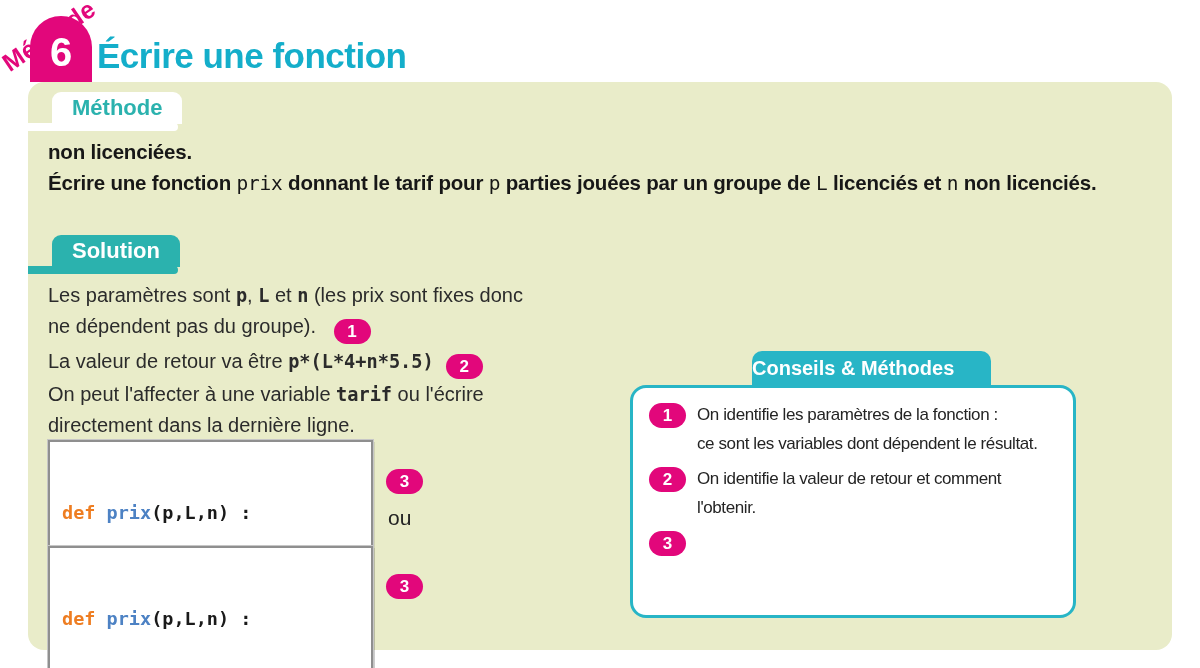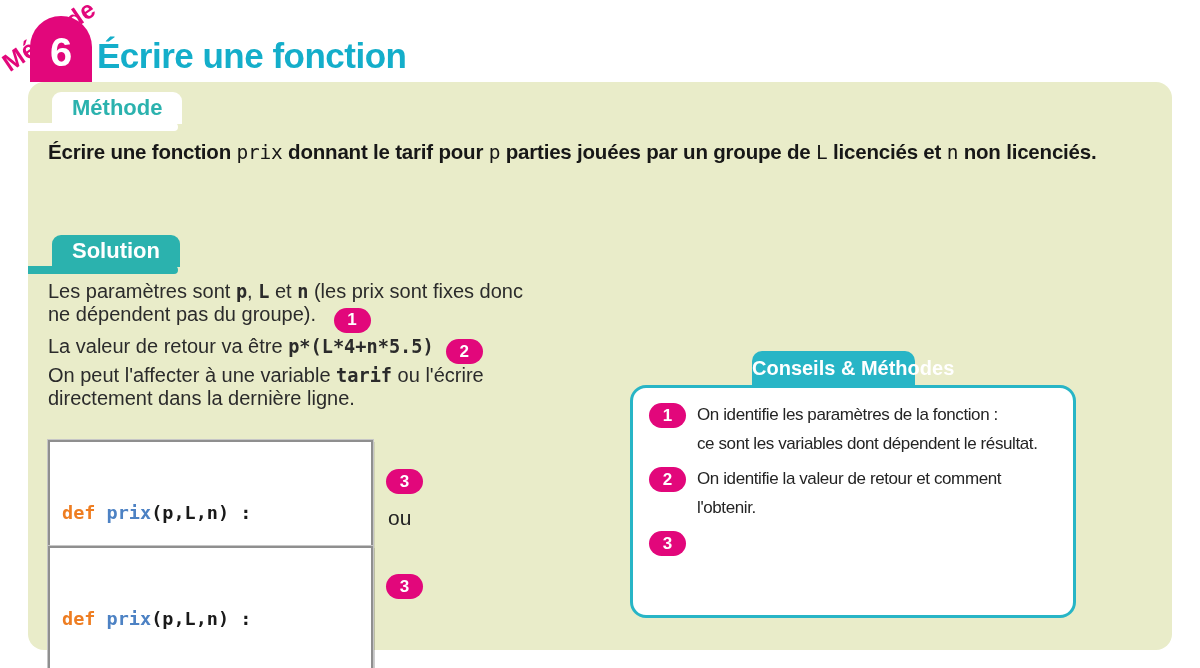--- a/index.html
+++ b/index.html
@@ -45,21 +45,21 @@
   .bar{position:absolute;left:28px;width:150px;height:8px;border-radius:0 5px 5px 0;z-index:1;}
   .bar-enonce{top:123px;background:#fff;}
   .bar-solution{top:266px;background:var(--teal);}
   .enonce-text{
     position:absolute;left:48px;top:136px;color:#171717;
     font-size:20.5px;font-weight:bold;line-height:31px;
     letter-spacing:-.2px;white-space:nowrap;
   }
   .solution-text{
     position:absolute;left:48px;top:280px;color:#2b2b2b;
-    font-size:20px;line-height:22px;white-space:nowrap;
+    font-size:20px;line-height:31px;white-space:nowrap;
   }
   .sline.gap{margin-top:2px;}
   .seg-code{font-family:"DejaVu Sans Mono",monospace;font-weight:normal;font-size:.95em;}
   .seg-codeb{font-family:"DejaVu Sans Mono",monospace;font-weight:bold;font-size:.93em;}
   .seg-kw{color:var(--kw);}
   .seg-fn{color:var(--fn);}
   .pill,.seg-badge{
     display:inline-flex;align-items:center;justify-content:center;
     width:37px;height:25px;border-radius:13px;background:var(--pink);
     color:#fff;font-weight:bold;font-size:17px;
@@ -72,21 +72,21 @@
     box-shadow:2px 2px 0 rgba(0,0,0,.10);
     padding:8px 12px;font-family:"DejaVu Sans Mono",monospace;
     font-size:18.5px;font-weight:bold;line-height:25px;color:#1a1a1a;white-space:pre;
   }
   .code1{top:440px;}
   .code2{top:546px;}
   .pill-3a{position:absolute;left:386px;top:469px;}
   .pill-3b{position:absolute;left:386px;top:574px;}
   .or-label{position:absolute;left:388px;top:506px;font-size:21px;color:#222;}
   .conseils-tab{
-    position:absolute;left:752px;top:351px;width:163px;height:35px;line-height:35px;
+    position:absolute;left:752px;top:351px;width:239px;height:35px;line-height:35px;
     text-align:left;background:var(--cyan2);color:#fff;
     font-size:20px;font-weight:bold;border-radius:10px 10px 0 0;z-index:2;white-space:nowrap;
   }
   .conseils-box{
     position:absolute;left:630px;top:385px;width:446px;height:233px;
     background:#fff;border:3px solid var(--cyan2);border-radius:16px;
     padding:12px 8px 8px 16px;display:flex;flex-direction:column;gap:6px;z-index:1;
   }
   .citem{display:flex;gap:11px;align-items:flex-start;}
   .citem .pill{flex:0 0 auto;margin-top:3px;}
@@ -102,20 +102,21 @@
   <div class="method-rotated">Méthode</div>
   <div class="method-badge">
     <span>6</span>
   </div>
   <div class="title">Écrire une fonction</div>
 
   <div class="tab tab-enonce">Méthode</div>
   <div class="bar bar-enonce"></div>
 
   <div class="enonce-text">
+    <div class="eline"><span class="seg-text">non licenciées.</span></div>
     <div class="eline"><span class="seg-text">Écrire une fonction </span><span class="seg-code">prix</span><span class="seg-text"> donnant le tarif pour </span><span class="seg-code">p</span><span class="seg-text"> parties jouées par un groupe de </span><span class="seg-code">L</span><span class="seg-text"> licenciés et </span><span class="seg-code">n</span><span class="seg-text"> non licenciés.</span></div>
   </div>
 
   <div class="tab tab-solution">Solution</div>
   <div class="bar bar-solution"></div>
 
   <div class="solution-text">
     <div class="sline"><span class="seg-text">Les paramètres sont </span><span class="seg-codeb">p</span><span class="seg-text">, </span><span class="seg-codeb">L</span><span class="seg-text"> et </span><span class="seg-codeb">n</span><span class="seg-text"> (les prix sont fixes donc</span></div>
     <div class="sline"><span class="seg-text">ne dépendent pas du groupe). </span><span class="seg-badge">1</span></div>
     <div class="sline gap"><span class="seg-text">La valeur de retour va être </span><span class="seg-codeb">p*(L*4+n*5.5)</span><span class="seg-badge">2</span></div>

